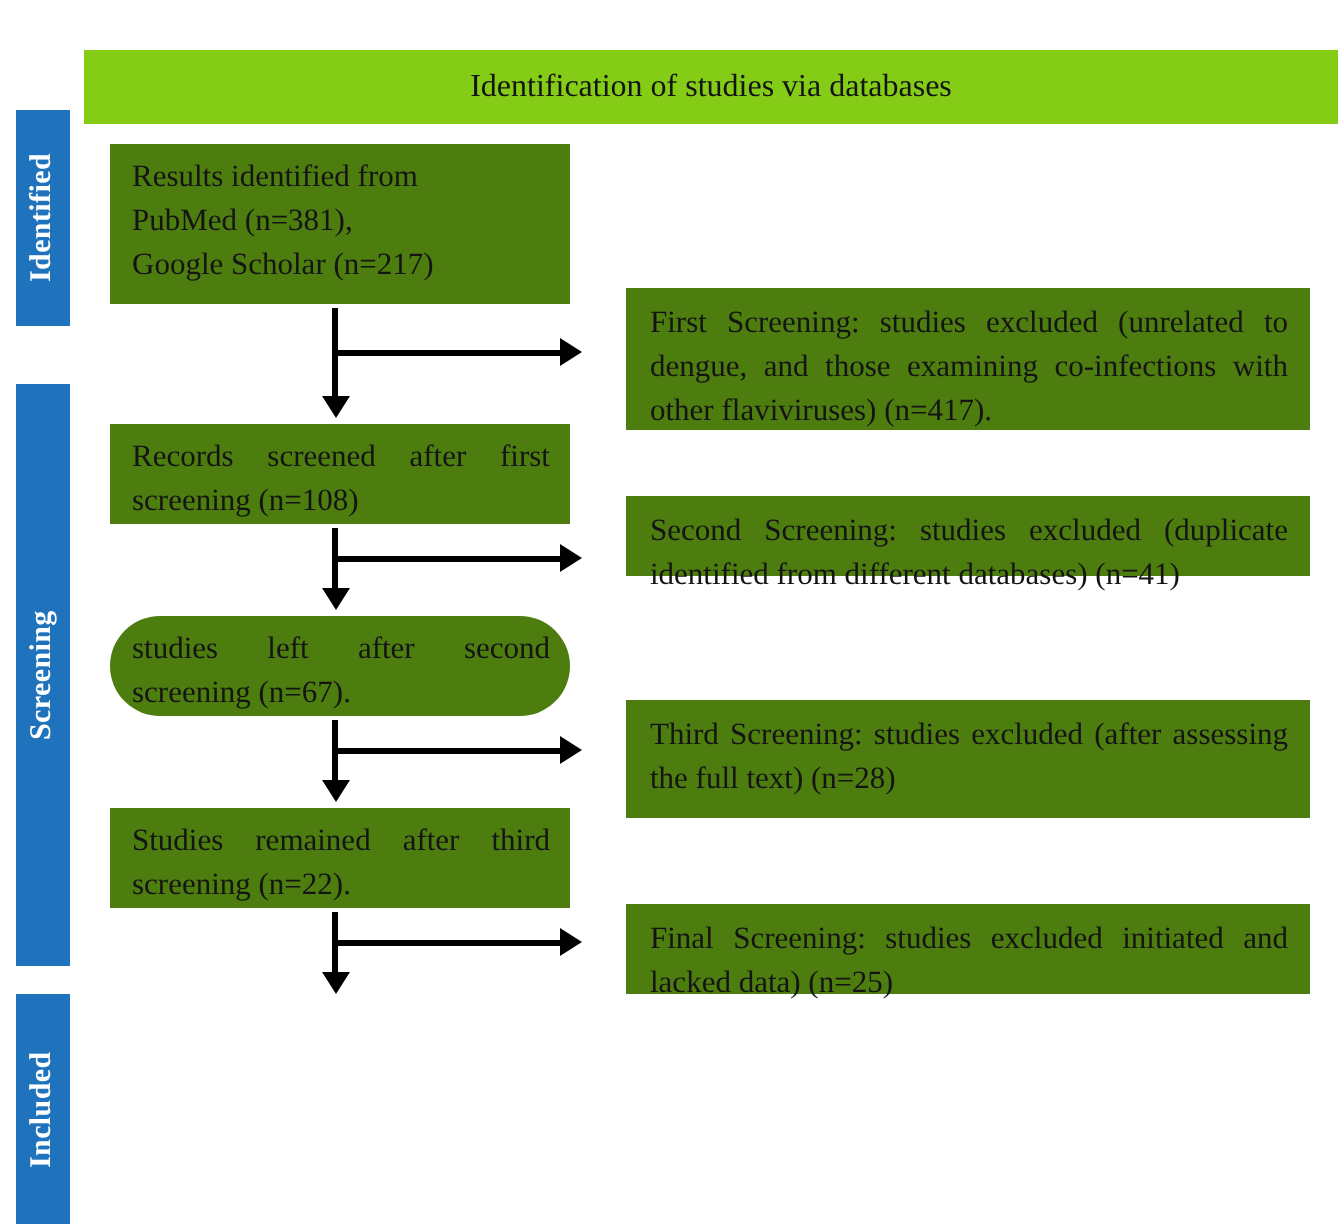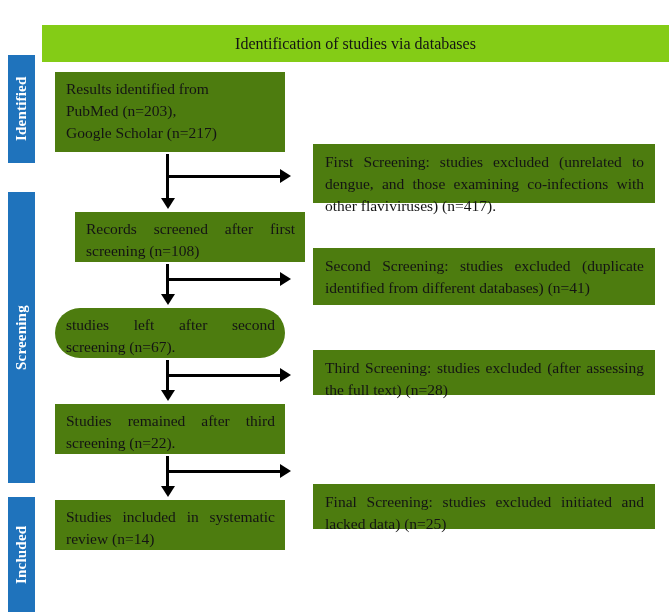--- a/index.html
+++ b/index.html
@@ -66,39 +66,39 @@
     display: flex;
     align-items: center;
     justify-content: center;
     font-size: 16px;
     color: #141414;
   }
 
   
   .left-box { left: 55px; width: 230px; }
   #box-identified-results { top: 72px;  height: 80px; }
-  #box-screened-first     { top: 212px; height: 50px; text-align: justify; margin-left: 20px; }
+  #box-screened-first     { top: 212px; height: 50px; text-align: justify; }
   #box-left-second        { top: 308px; height: 50px; text-align: justify; border-radius: 25px; }
   #box-remained-third     { top: 404px; height: 50px; text-align: justify; }
   #box-included-review    { top: 500px; height: 50px; text-align: justify; }
 
   .left-box.just .txt { text-align: justify; text-align-last: left; }
 
   
   .right-box {
     left: 313px;
     width: 342px;
     text-align: justify;
     padding: 7px 11px 7px 12px;
   }
   .right-box .txt { text-align: justify; text-align-last: left; }
-  #box-exc-first  { top: 144px; height: 59px; }
-  #box-exc-second { top: 248px; height: 57px; }
-  #box-exc-third  { top: 350px; height: 45px; }
-  #box-exc-final  { top: 452px; height: 45px; margin-top: 32px; }
+  #box-exc-first  { top: 144px; height: 71px; }
+  #box-exc-second { top: 248px; height: 40px; }
+  #box-exc-third  { top: 350px; height: 59px; }
+  #box-exc-final  { top: 452px; height: 45px; }
 
   
   .connector { position: absolute; }
   .conn-vline {
     position: absolute;
     width: 3px;
     background: #000000;
     left: 0;
     top: 0;
   }
@@ -136,39 +136,36 @@
   <div class="stage-tab" id="tab-included">
     <span>Included</span>
   </div>
 
   <div id="header-banner">
     <span>Identification of studies via databases</span>
   </div>
 
   <div class="obox left-box" id="box-identified-results">
     <span class="txt">Results identified from</span>
-    <span class="txt">PubMed (n=203),</span>
+    <span class="txt">PubMed (n=381),</span>
     <span class="txt">Google Scholar (n=217)</span>
   </div>
 
   <div class="obox left-box just" id="box-screened-first">
     <span class="txt">Records screened after first screening (n=108)</span>
   </div>
 
   <div class="obox left-box just" id="box-left-second">
     <span class="txt">studies left after second screening (n=67).</span>
   </div>
 
   <div class="obox left-box just" id="box-remained-third">
     <span class="txt">Studies remained after third screening (n=22).</span>
   </div>
 
-  <div class="obox left-box just" id="box-included-review">
-    <span class="txt">Studies included in systematic review (n=14)</span>
-  </div>
 
   <div class="obox right-box" id="box-exc-first">
     <span class="txt">First Screening: studies excluded (unrelated to dengue, and those examining co-infections with other flaviviruses) (n=417).</span>
   </div>
 
   <div class="obox right-box" id="box-exc-second">
     <span class="txt">Second Screening: studies excluded (duplicate identified from different databases) (n=41)</span>
   </div>
 
   <div class="obox right-box" id="box-exc-third">

